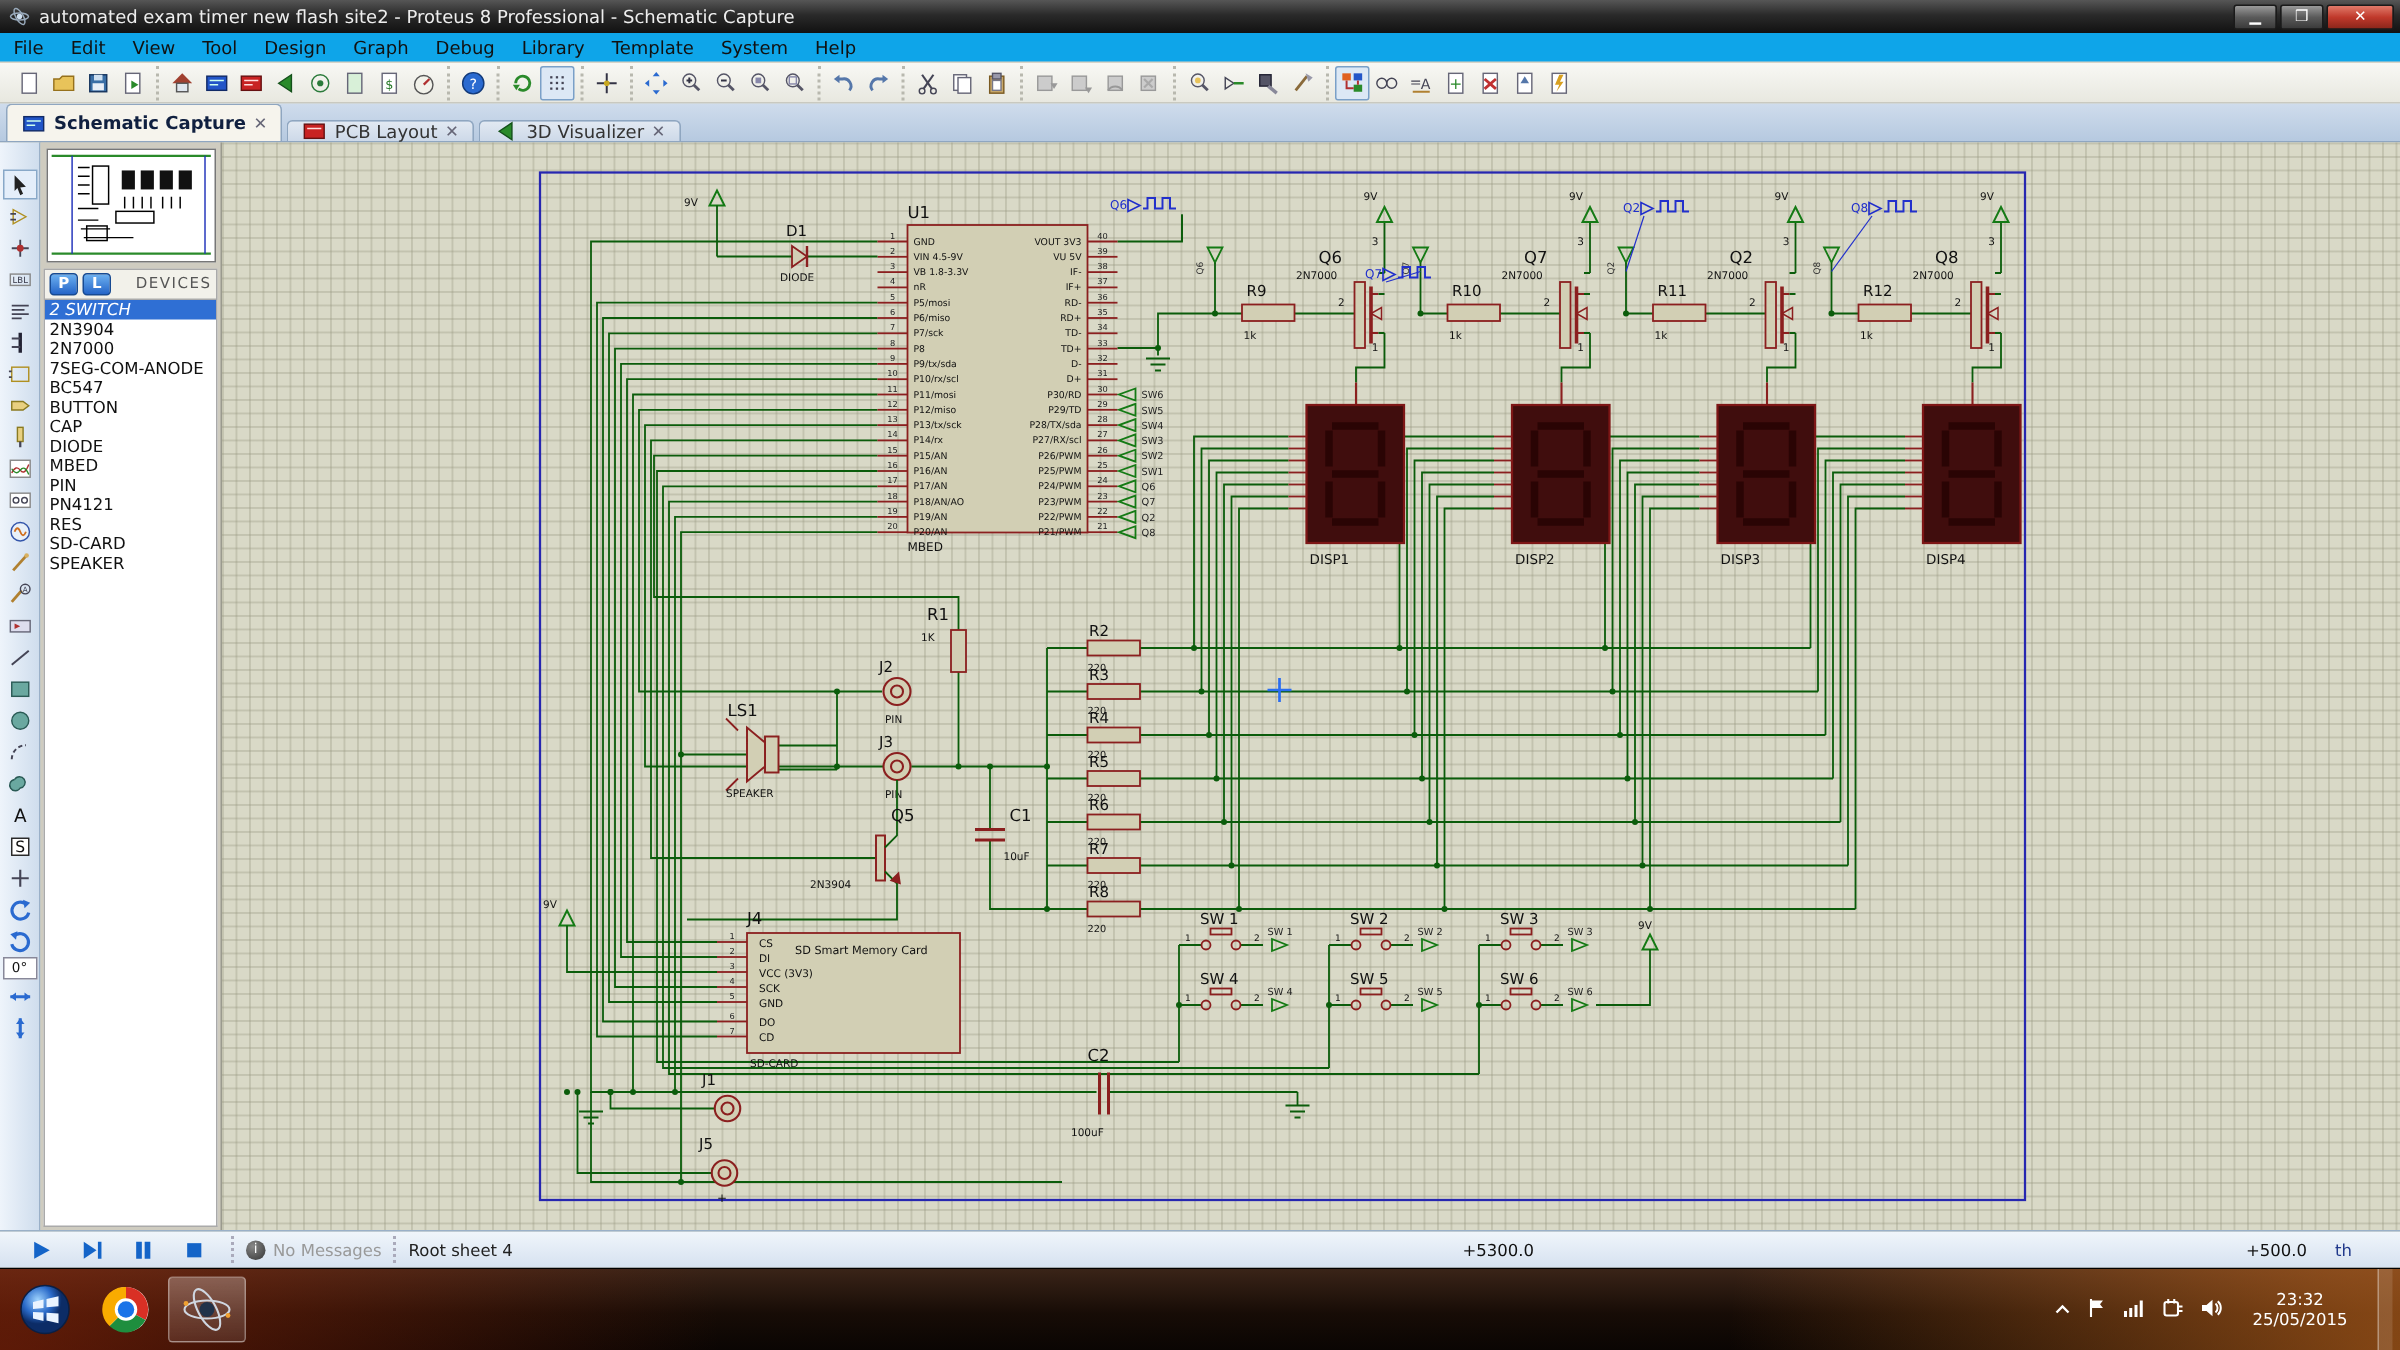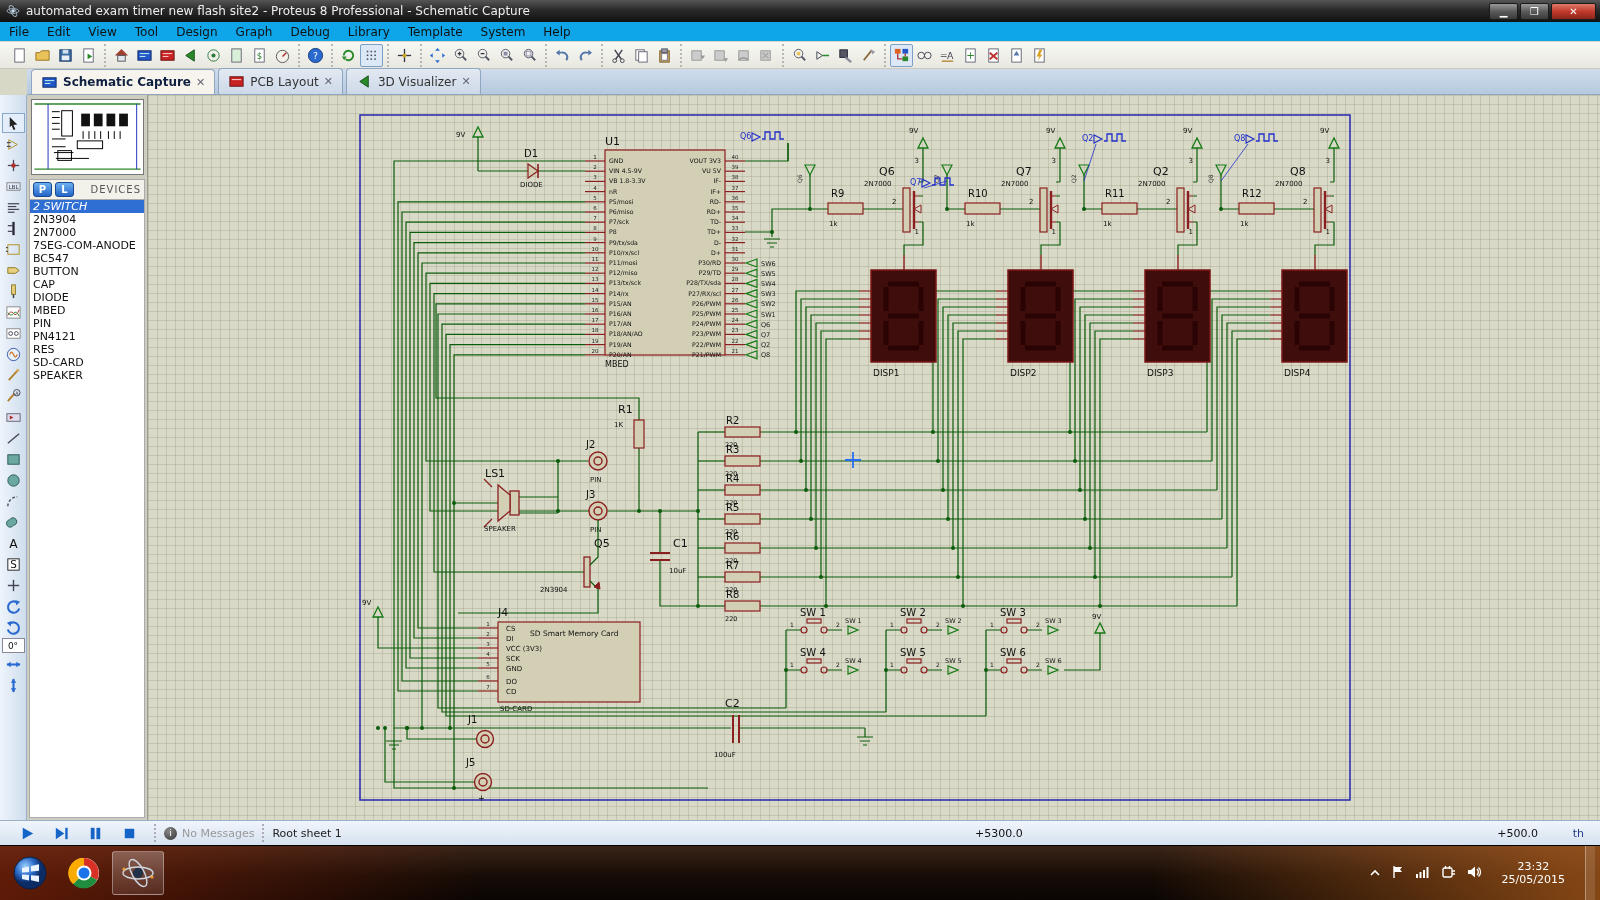--- a/index.html
+++ b/index.html
@@ -14,22 +14,22 @@
   #menubar{height:20px;background:#0ea5e9;border-bottom:1px solid #d8d4c8;display:flex;align-items:center;font-size:12px;color:#111;}
   .menu-item{padding:2px 9px;}
   
   #toolbar{height:27px;background:linear-gradient(#f8f8f4,#e8e8e0);border-bottom:1px solid #c9c9c0;display:flex;align-items:center;padding-left:4px;}
   .tb-group{display:flex;align-items:center;padding:0 4px;border-left:2px dotted #b8b8ae;}
   .tb-group:first-child{border-left:none;}
   .tb-btn{width:23px;height:23px;display:flex;align-items:center;justify-content:center;border:1px solid transparent;border-radius:2px;background:transparent;padding:0;}
   .tb-btn.pressed{border-color:#7aa0c8;background:#dce8f5;}
   .tb-btn svg{display:block;}
   
-  #tabbar{height:26px;background:linear-gradient(#cfdcec,#b6c9e0);display:flex;align-items:flex-end;padding-left:4px;border-bottom:1px solid #8fa6c0;margin-left:27px;}
-  .tab{display:flex;align-items:center;gap:5px;height:26px;padding:0 9px;margin-right:3px;font-size:12px;color:#333;background:linear-gradient(#e2e9f2,#cdd9e8);border:1px solid #8fa6c0;border-bottom:none;border-radius:4px 4px 0 0;}
+  #tabbar{height:26px;background:linear-gradient(#cfdcec,#b6c9e0);display:flex;align-items:flex-end;padding-left:4px;border-bottom:1px solid #8fa6c0;}
+  .tab{display:flex;align-items:center;gap:5px;height:14px;padding:0 9px;margin-right:3px;font-size:12px;color:#333;background:linear-gradient(#e2e9f2,#cdd9e8);border:1px solid #8fa6c0;border-bottom:none;border-radius:4px 4px 0 0;}
   .tab.active{background:#f6f4ed;font-weight:bold;color:#102040;height:25px;}
   .tab .x{color:#667;font-size:11px;font-weight:normal;}
   
   #main{height:725px;display:flex;position:relative;}
   #toolstrip{width:27px;background:linear-gradient(90deg,#eef4fb,#cfdded);border-right:1px solid #9ab0c8;display:flex;flex-direction:column;align-items:center;padding-top:18px;gap:1px;}
   .strip-btn{width:23px;height:20px;display:flex;align-items:center;justify-content:center;border:1px solid transparent;background:transparent;padding:0;}
   .strip-btn.sel{border-color:#88a8c8;background:#e4eefa;}
   #anglebox{width:23px;height:15px;background:#fff;border:1px solid #889;font-size:9px;text-align:center;line-height:14px;color:#111;}
   #sidepanel{width:121px;background:#cfccc0;border-right:1px solid #9a9a8e;display:flex;flex-direction:column;}
   #minimap{width:113px;height:76px;margin:4px auto 2px;background:#fff;border:1px solid #777;}
@@ -1279,24 +1279,24 @@
             <rect x="4" y="4" width="10" height="10" fill="#1464c8" stroke="none"></rect>
           </svg>
         </button>
       </div>
     <div class="sb-sep"></div>
     <div id="sb-msg">
       <span class="info-dot">i</span>
       <span>No Messages</span>
     </div>
     <div class="sb-sep"></div>
-    <span>Root sheet 1</span>
+    <span>Root sheet 4</span>
     <span class="sb-coord" style="left:975px;">+5300.0</span>
     <span class="sb-coord" style="right:62px;margin-left:36px;">+500.0</span>
-    <span class="sb-coord" style="right:16px;color:#223a8c;">th</span>
+    <span class="sb-coord" style="right:32px;color:#223a8c;">th</span>
   </div>
   <div id="taskbar">
     <div class="tb-app">
       <svg width="36" height="36" viewBox="0 0 36 36">
         <defs>
             <radialGradient id="orb" cx="35%" cy="30%">
               <stop offset="0%" stop-color="#9fd4ff"></stop>
               <stop offset="60%" stop-color="#2a6ac8"></stop>
               <stop offset="100%" stop-color="#0c2c66"></stop>
             </radialGradient>

